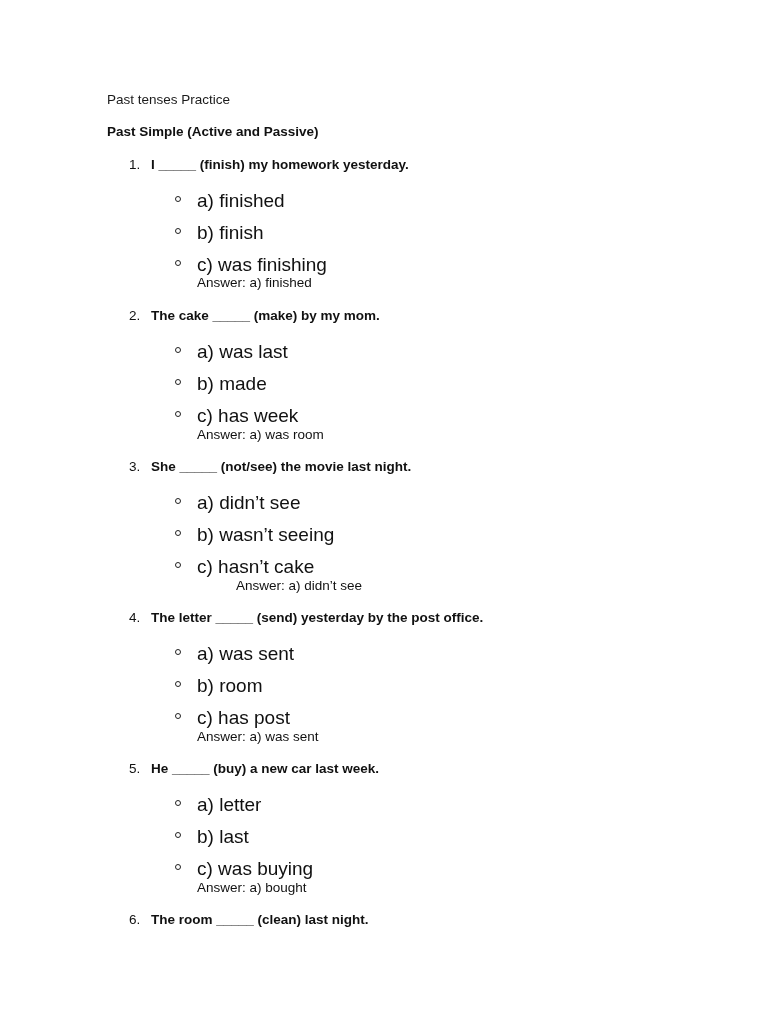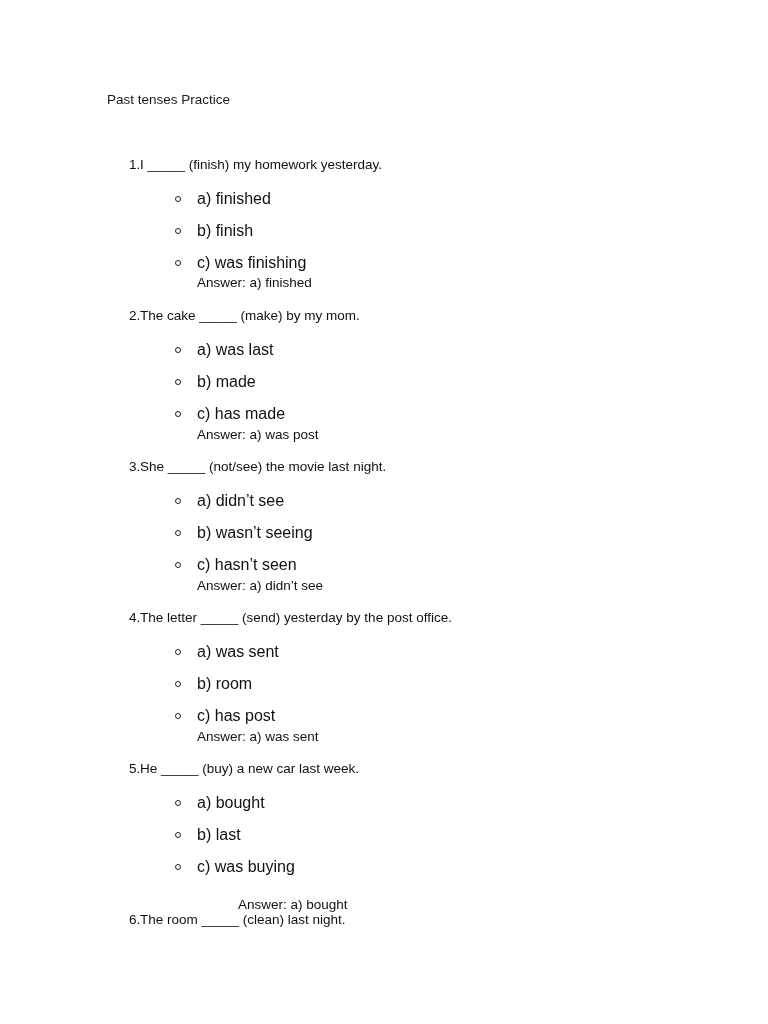--- a/index.html
+++ b/index.html
@@ -3,32 +3,33 @@
   <meta charset="utf-8">
   <style>
     html, body { margin: 0; padding: 0; background: #ffffff; }
     body { width: 768px; height: 1024px; overflow: hidden; position: relative;
            font-family: "Liberation Sans", "DejaVu Sans", sans-serif; color: #111; }
     .page { position: absolute; left: 0; top: 0; width: 622px; height: 1024px; }
     .title { position: absolute; left: 107px; top: 92px; font-size: 13.5px; color: #1a1a1a; }
     .heading { position: absolute; left: 107px; top: 124px; font-size: 13.5px; font-weight: bold; }
     .question { position: absolute; left: 0; width: 768px; }
     .q-num { position: absolute; left: 129px; top: 0; font-size: 13.5px; }
-    .q-text { position: absolute; left: 140px; top: 0; font-size: 13.5px; font-weight: normal; white-space: nowrap; }
+    .q-text { position: absolute; left: 151px; top: 0; font-size: 13.5px; font-weight: bold; white-space: nowrap; }
     .opt { position: absolute; left: 0; }
     .bullet { position: absolute; left: 175px; top: 6px; width: 4px; height: 4px;
               border: 1px solid #222; border-radius: 50%; }
-    .opt-text { position: absolute; left: 197px; top: 0; font-size: 16px; white-space: nowrap; }
+    .opt-text { position: absolute; left: 197px; top: 0; font-size: 19px; white-space: nowrap; }
     .answer { position: absolute; left: 197px; font-size: 13.5px; font-weight: normal; white-space: nowrap; }
   </style>
 </head>
 <body>
 
 <div class="page">
   <div class="title">Past tenses Practice</div>
+  <div class="heading">Past Simple (Active and Passive)</div>
 
   <div class="question" style="top:157px;">
     <span class="q-num">1.</span>
     <span class="q-text">I _____ (finish) my homework yesterday.</span>
     <div class="opt" style="top:33px;">
       <span class="bullet"></span>
       <span class="opt-text">a) finished</span>
     </div>
     <div class="opt" style="top:65px;">
       <span class="bullet"></span>
@@ -47,41 +48,41 @@
     <div class="opt" style="top:33px;">
       <span class="bullet"></span>
       <span class="opt-text">a) was last</span>
     </div>
     <div class="opt" style="top:65px;">
       <span class="bullet"></span>
       <span class="opt-text">b) made</span>
     </div>
     <div class="opt" style="top:97px;">
       <span class="bullet"></span>
-      <span class="opt-text">c) has made</span>
+      <span class="opt-text">c) has week</span>
     </div>
-    <div class="answer" style="top:119px;">Answer: a) was post</div>
+    <div class="answer" style="top:119px;">Answer: a) was room</div>
   </div>
 
   <div class="question" style="top:459px;">
     <span class="q-num">3.</span>
     <span class="q-text">She _____ (not/see) the movie last night.</span>
     <div class="opt" style="top:33px;">
       <span class="bullet"></span>
       <span class="opt-text">a) didn’t see</span>
     </div>
     <div class="opt" style="top:65px;">
       <span class="bullet"></span>
       <span class="opt-text">b) wasn’t seeing</span>
     </div>
     <div class="opt" style="top:97px;">
       <span class="bullet"></span>
-      <span class="opt-text">c) hasn’t seen</span>
+      <span class="opt-text">c) hasn’t cake</span>
     </div>
-    <div class="answer" style="top:119px;">Answer: a) didn’t see</div>
+    <div class="answer" style="top:119px;margin-left:39px;">Answer: a) didn’t see</div>
   </div>
 
   <div class="question" style="top:610px;">
     <span class="q-num">4.</span>
     <span class="q-text">The letter _____ (send) yesterday by the post office.</span>
     <div class="opt" style="top:33px;">
       <span class="bullet"></span>
       <span class="opt-text">a) was sent</span>
     </div>
     <div class="opt" style="top:65px;">
@@ -93,30 +94,30 @@
       <span class="opt-text">c) has post</span>
     </div>
     <div class="answer" style="top:119px;">Answer: a) was sent</div>
   </div>
 
   <div class="question" style="top:761px;">
     <span class="q-num">5.</span>
     <span class="q-text">He _____ (buy) a new car last week.</span>
     <div class="opt" style="top:33px;">
       <span class="bullet"></span>
-      <span class="opt-text">a) bought</span>
+      <span class="opt-text">a) letter</span>
     </div>
     <div class="opt" style="top:65px;">
       <span class="bullet"></span>
       <span class="opt-text">b) last</span>
     </div>
     <div class="opt" style="top:97px;">
       <span class="bullet"></span>
       <span class="opt-text">c) was buying</span>
     </div>
-    <div class="answer" style="top:136px;margin-left:41px;">Answer: a) bought</div>
+    <div class="answer" style="top:119px;">Answer: a) bought</div>
   </div>
 
   <div class="question" style="top:912px;">
     <span class="q-num">6.</span>
     <span class="q-text">The room _____ (clean) last night.</span>
   </div>
 </div>
 
 </body></html>

